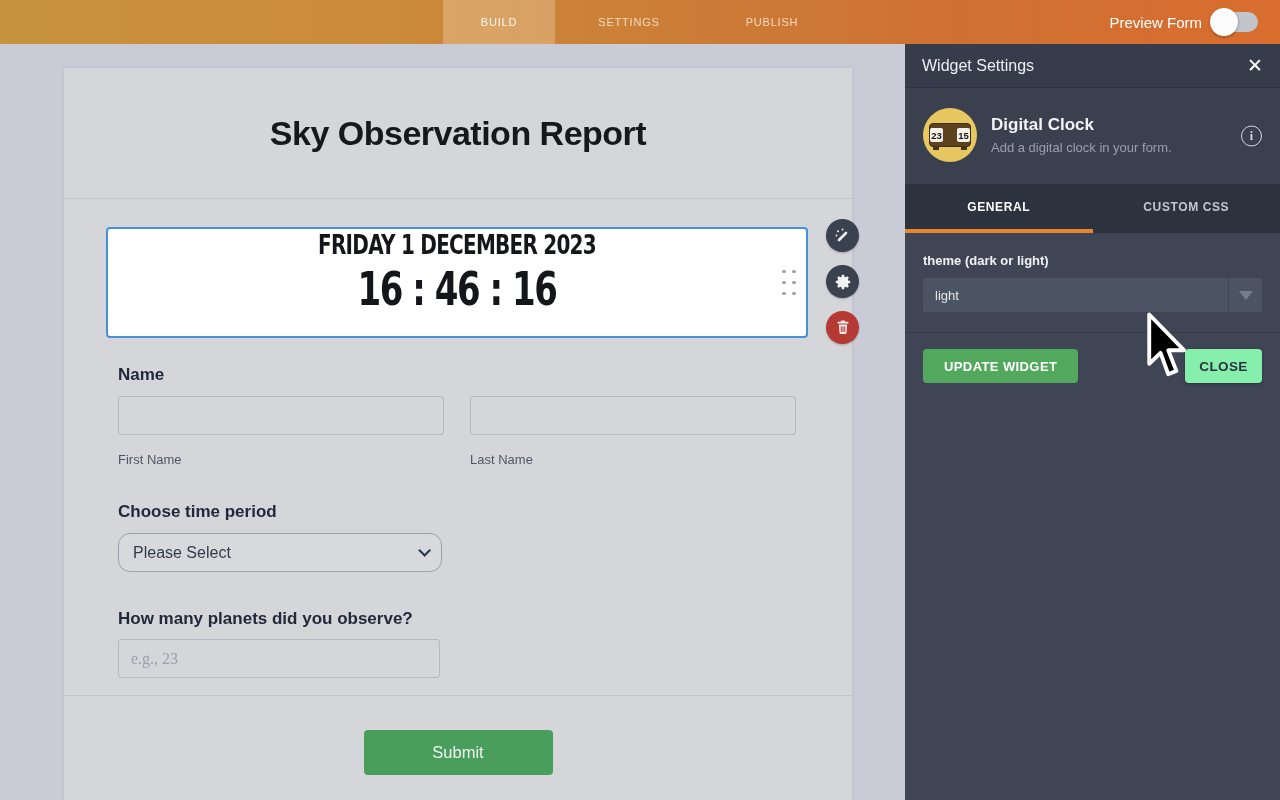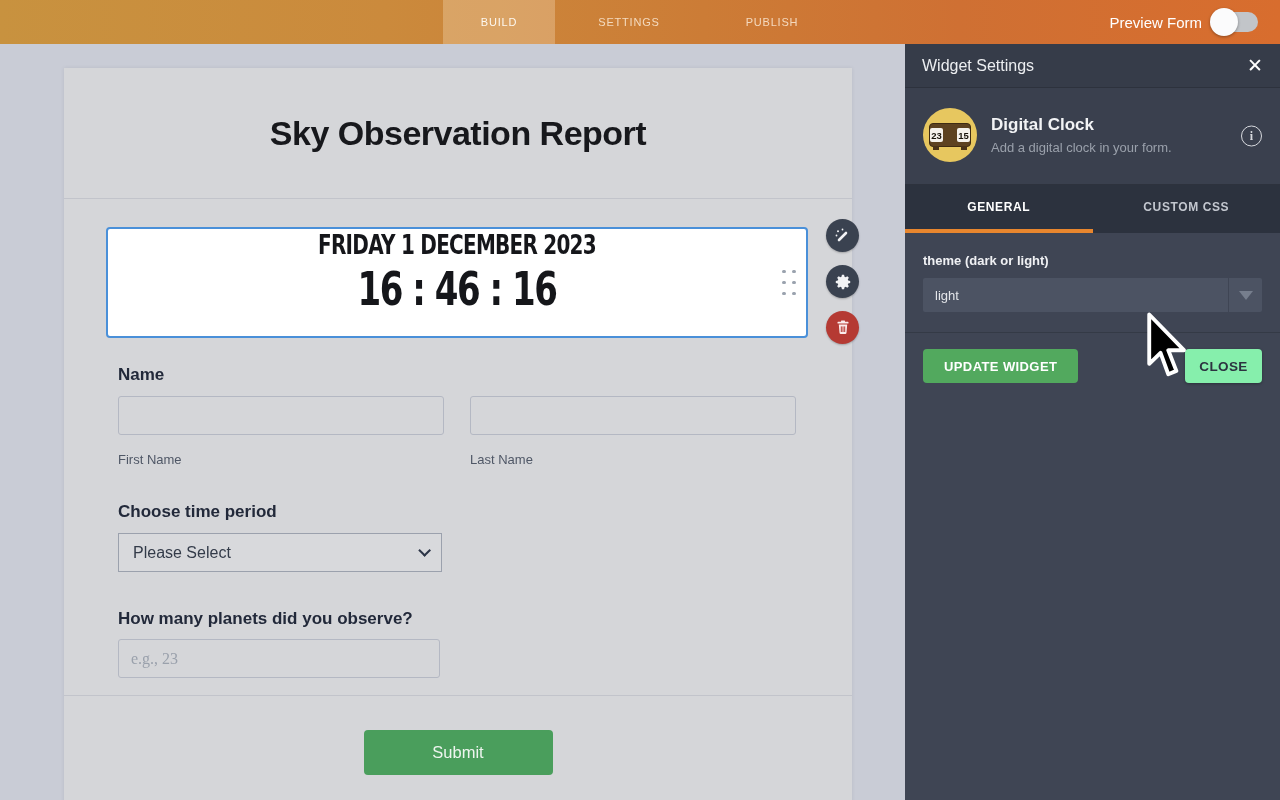--- a/index.html
+++ b/index.html
@@ -72,21 +72,21 @@
   .name-inputs { display:flex; gap:26px; margin-top:11px; }
   .name-col { width:326px; }
   .text-input {
     width:100%; height:39px; border:1px solid #b4b8c3; border-radius:3px; background:transparent;
     font-size:16px; color:#2c3345; padding:0 12px; outline:none; font-family:"Liberation Sans",sans-serif;
   }
   .text-input::placeholder { color:#9aa1ac; }
   .sub-label { margin-top:17px; font-size:13px; color:#4f5766; }
 
   .select-box {
-    margin-top:11px; width:324px; height:39px; border:1px solid #9ba1ad; border-radius:0;
+    margin-top:11px; width:324px; height:39px; border:1px solid #9ba1ad; border-radius:12px;
     display:flex; align-items:center; justify-content:space-between; padding:0 14px; cursor:pointer;
     background:rgba(255,255,255,.08);
   }
   .select-value { font-size:16px; color:#333b49; }
   .chevron { width:9px; height:9px; border-right:2px solid #2c3547; border-bottom:2px solid #2c3547;
     transform:rotate(45deg) translateY(-3px); }
 
   .planets-input { margin-top:10px; width:322px;font-family:Liberation Serif, serif; }
 
   .form-footer { margin-top:17px; border-top:1px solid #c2c4cb; padding:34px 0 40px; text-align:center; }

